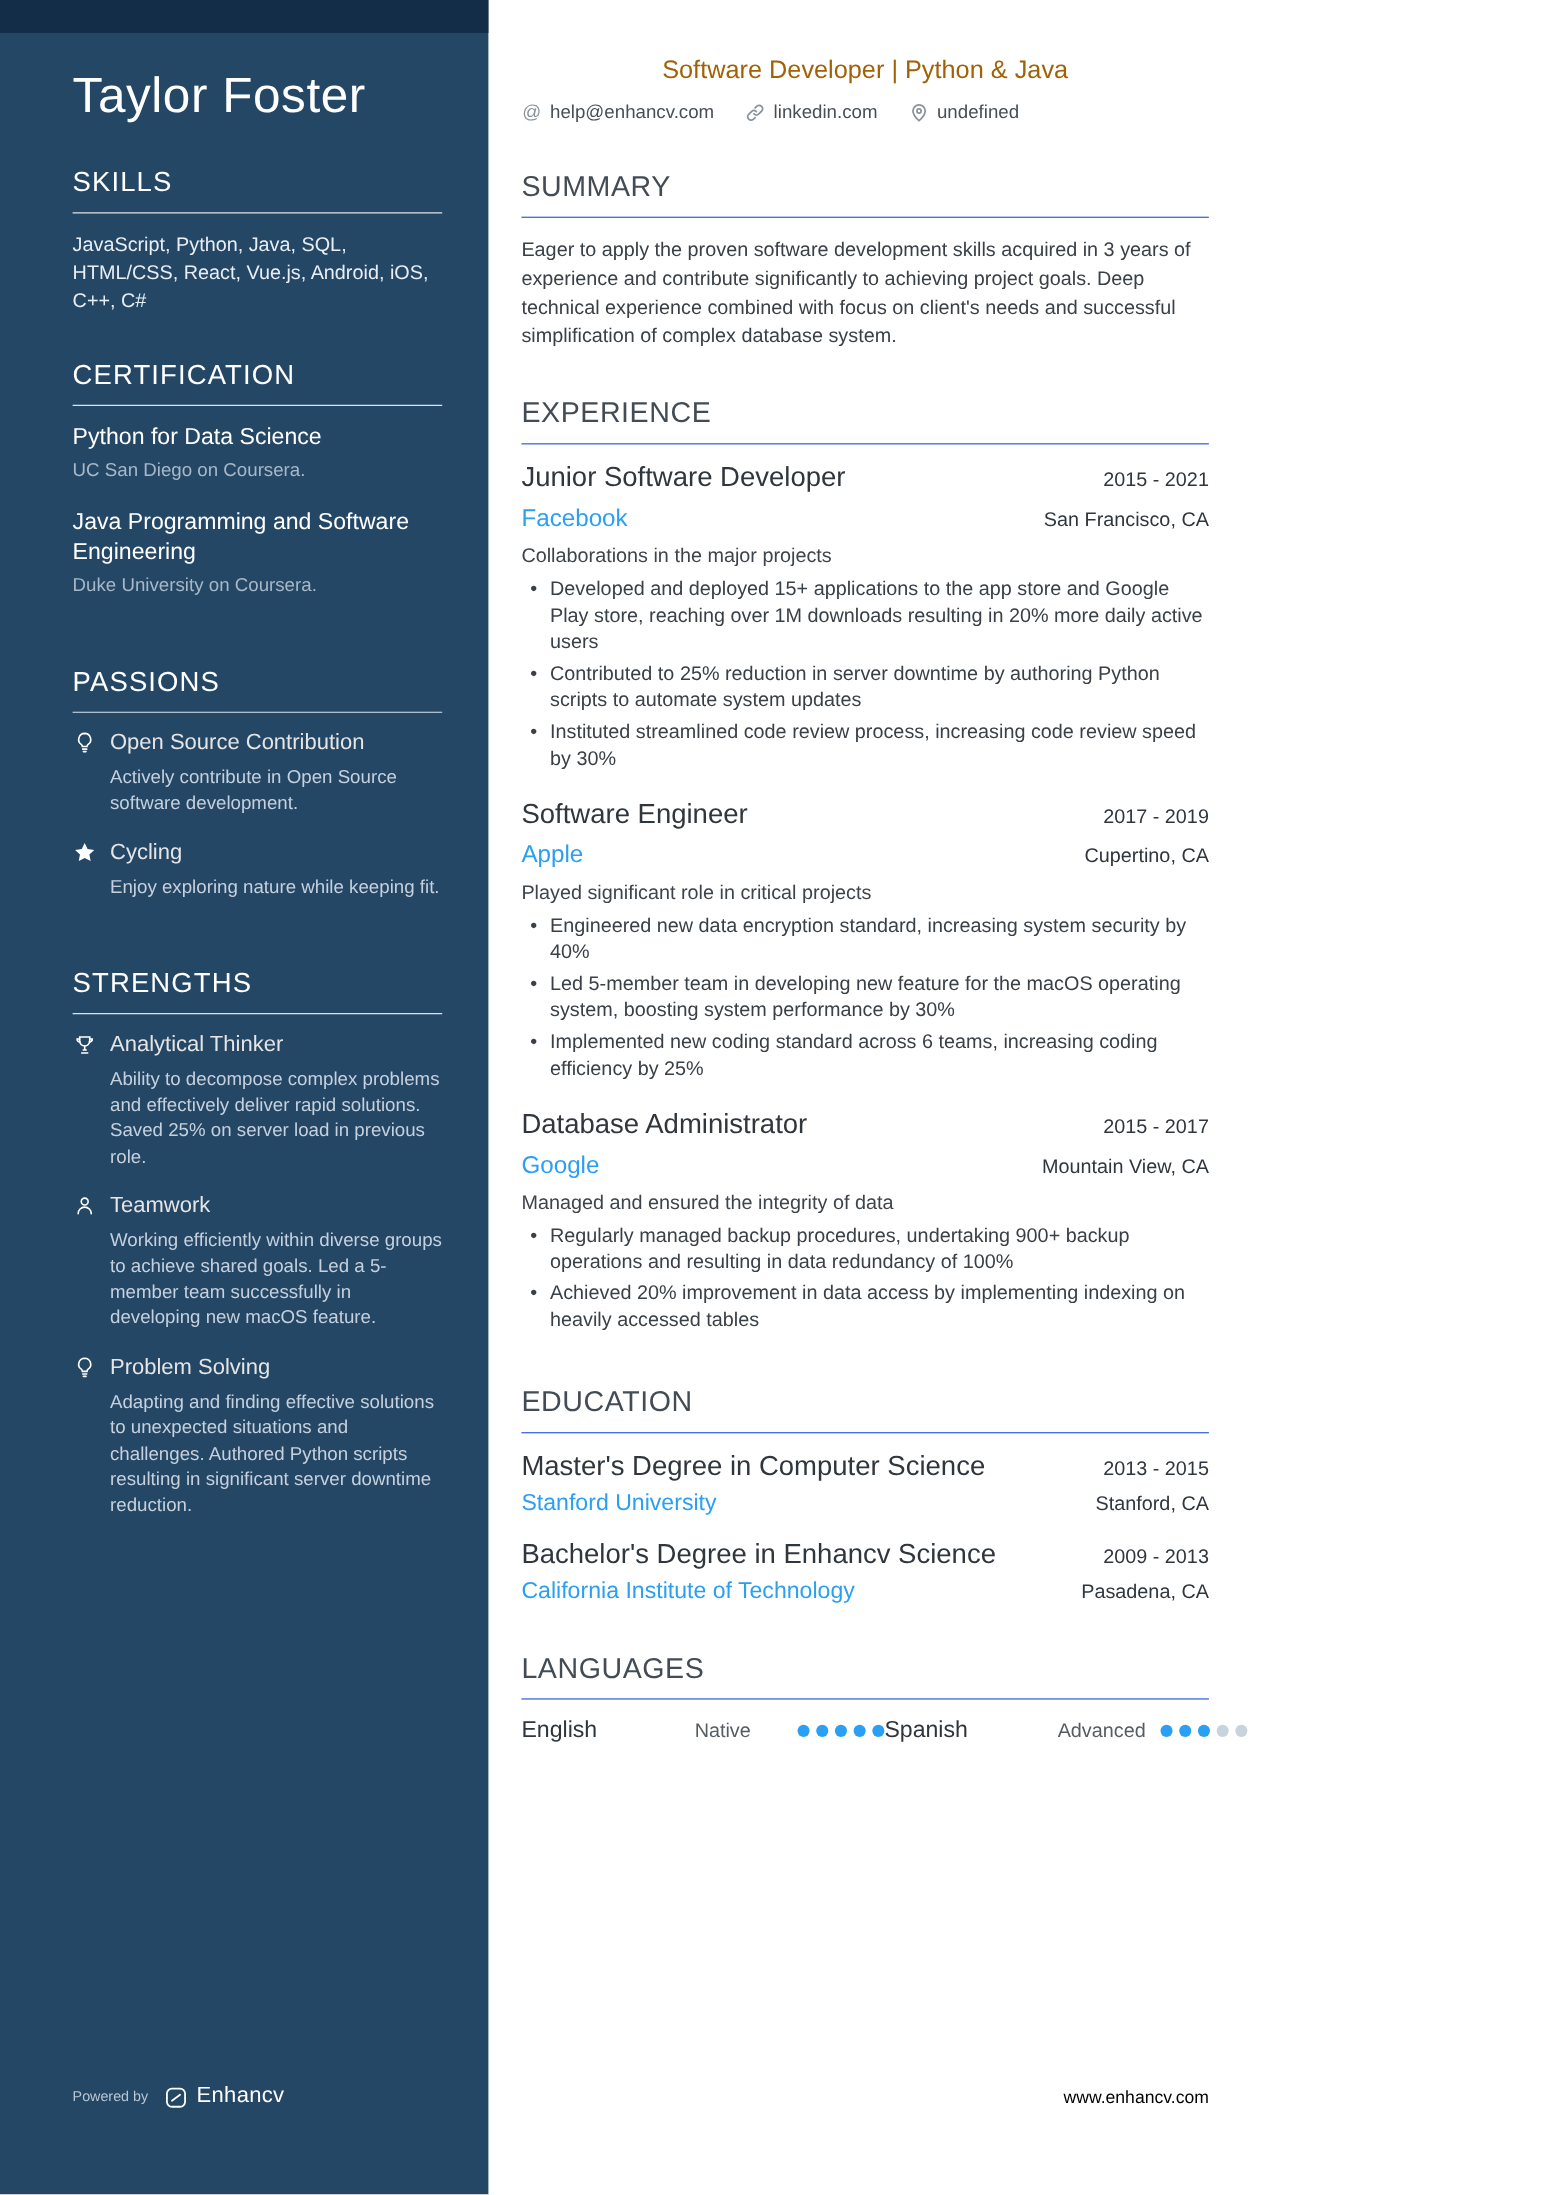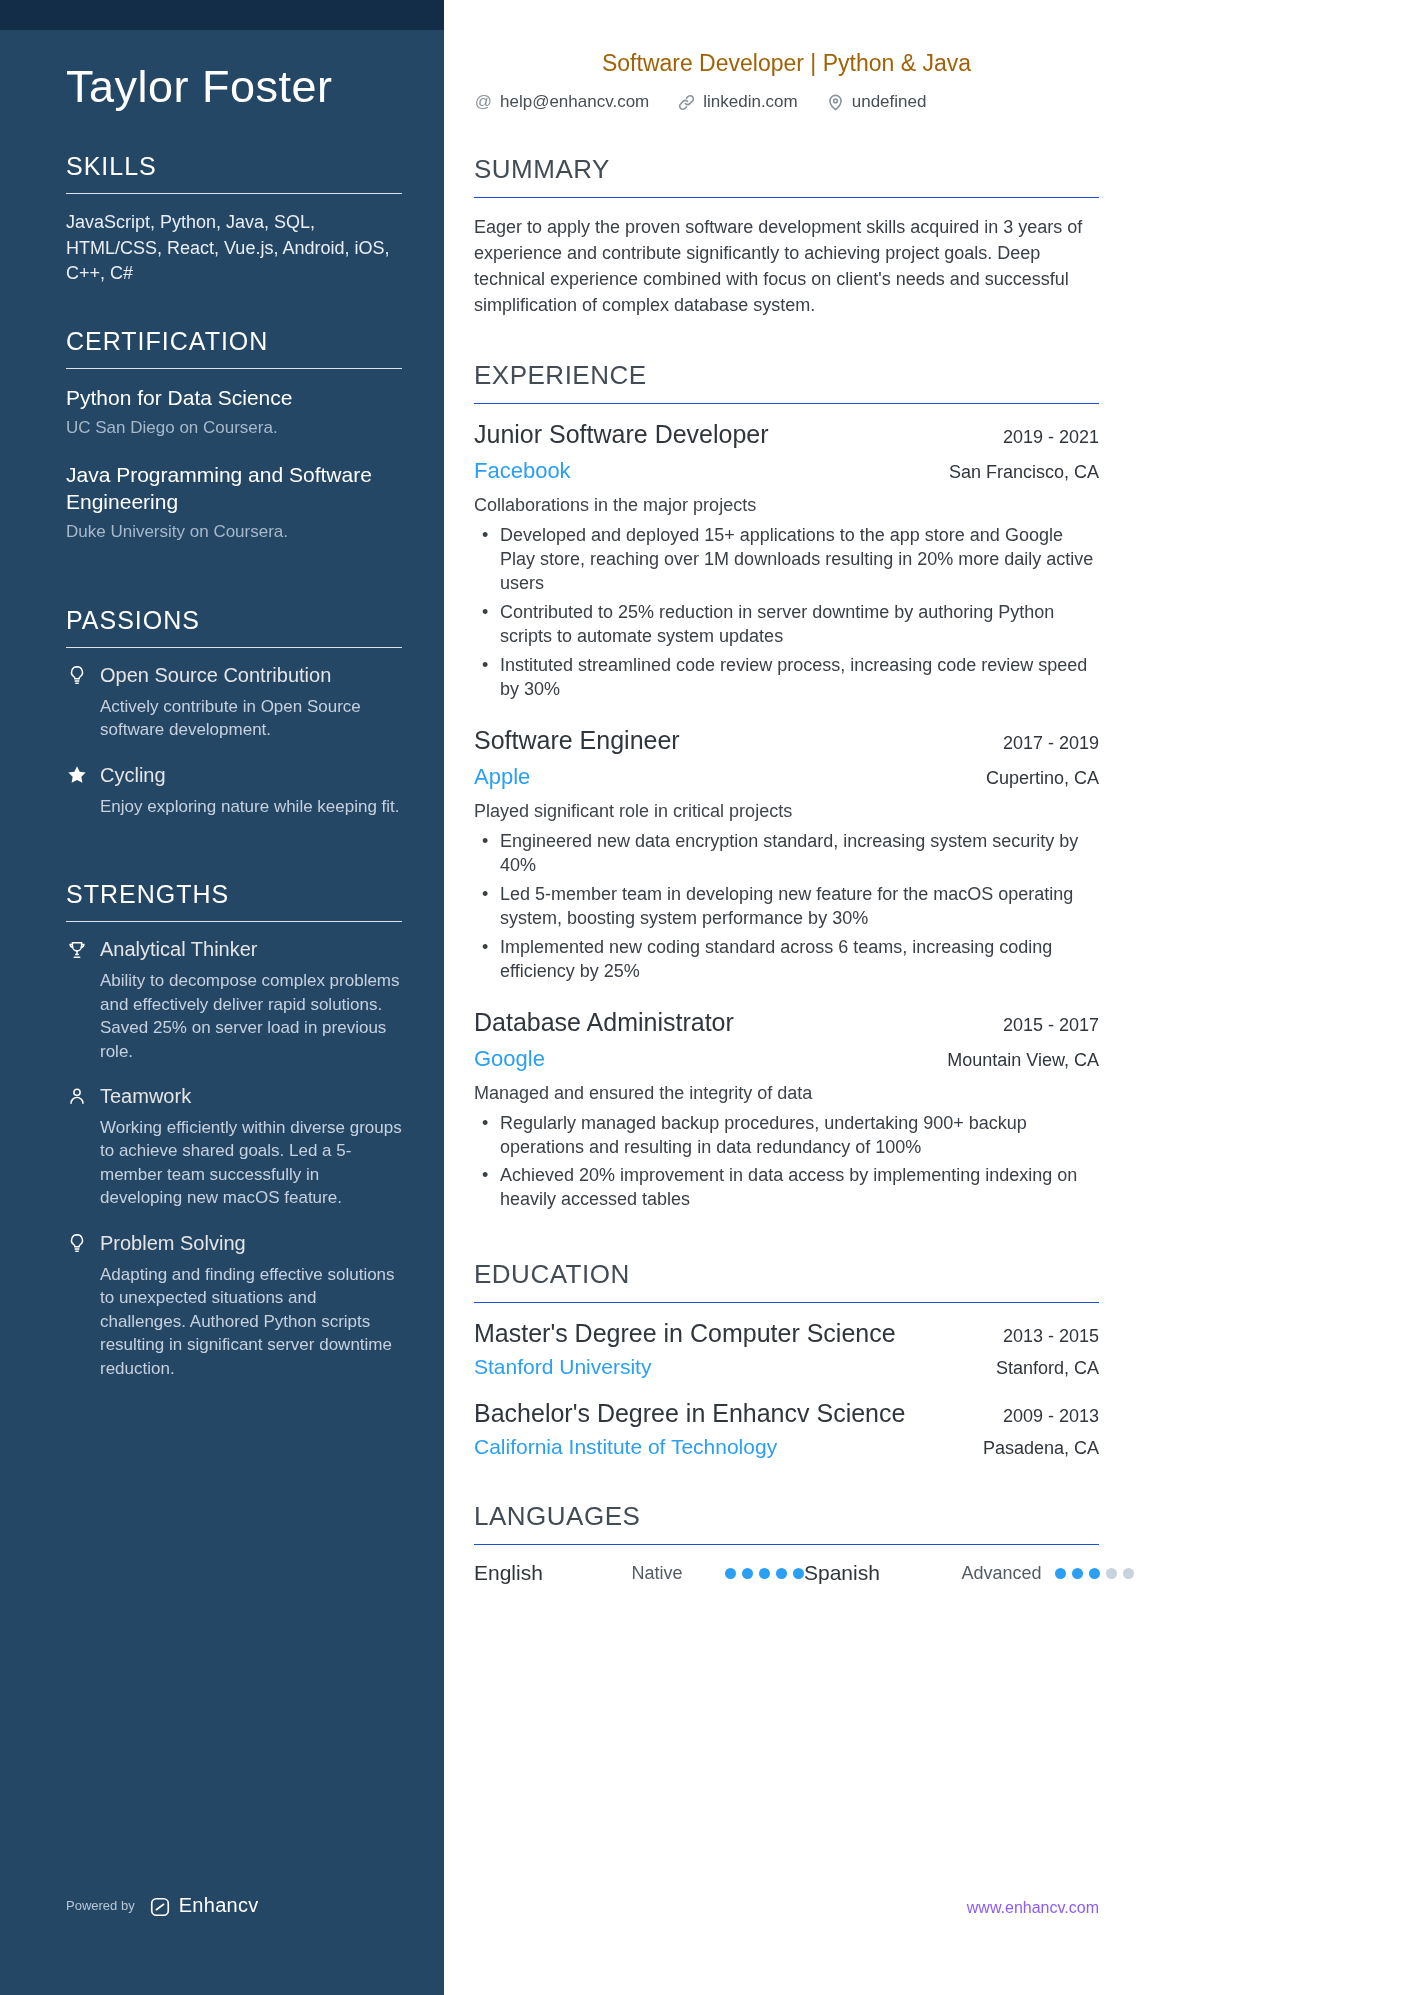--- a/index.html
+++ b/index.html
@@ -57,21 +57,21 @@
   .edu:last-child { margin-bottom:0; }
   .degree { font-size:25px; color:#30363d; font-weight:400; }
   .school { font-size:21px; color:#2b9ff2; margin-top:7px; cursor:pointer; }
   .lang-row { display:flex; }
   .lang { display:flex; align-items:center; width:330px; }
   .lang-name { font-size:21px; color:#2f353c; width:160px; }
   .lang-level { font-size:18px; color:#555c63; width:95px; }
   .dots { display:flex; gap:6px; align-items:center; }
   .dot { width:11px; height:11px; border-radius:50%; background:#c7d3dd; }
   .dot.filled { background:#2b9ff2; }
-  .main-footer { margin-top:auto; font-size:16px; color:#8b5cf6; text-align:right; }
+  .main-footer { margin-top:auto; font-size:16px; color:#000000; text-align:right; }
 </style>
 </head>
 <body>
 
 <div class="page">
 
   <aside class="sidebar">
     <div class="topstrip"></div>
 
     <h1 class="name">Taylor Foster</h1>
@@ -215,21 +215,21 @@
         <h3 class="main-heading">SUMMARY</h3>
         <p class="summary-text">Eager to apply the proven software development skills acquired in 3 years of experience and contribute significantly to achieving project goals. Deep technical experience combined with focus on client's needs and successful simplification of complex database system.</p>
       </section>
 
       <section class="main-section">
         <h3 class="main-heading">EXPERIENCE</h3>
 
         <div class="job">
           <div class="row">
             <span class="job-title">Junior Software Developer</span>
-            <span class="job-date">2019 - 2021</span>
+            <span class="job-date">2015 - 2021</span>
           </div>
           <div class="row">
             <span class="company">Facebook</span>
             <span class="job-loc">San Francisco, CA</span>
           </div>
           <div class="job-sub">Collaborations in the major projects</div>
           <ul class="bullets">
             <li>Developed and deployed 15+ applications to the app store and Google Play store, reaching over 1M downloads resulting in 20% more daily active users</li>
             <li>Contributed to 25% reduction in server downtime by authoring Python scripts to automate system updates</li>
             <li>Instituted streamlined code review process, increasing code review speed by 30%</li>

